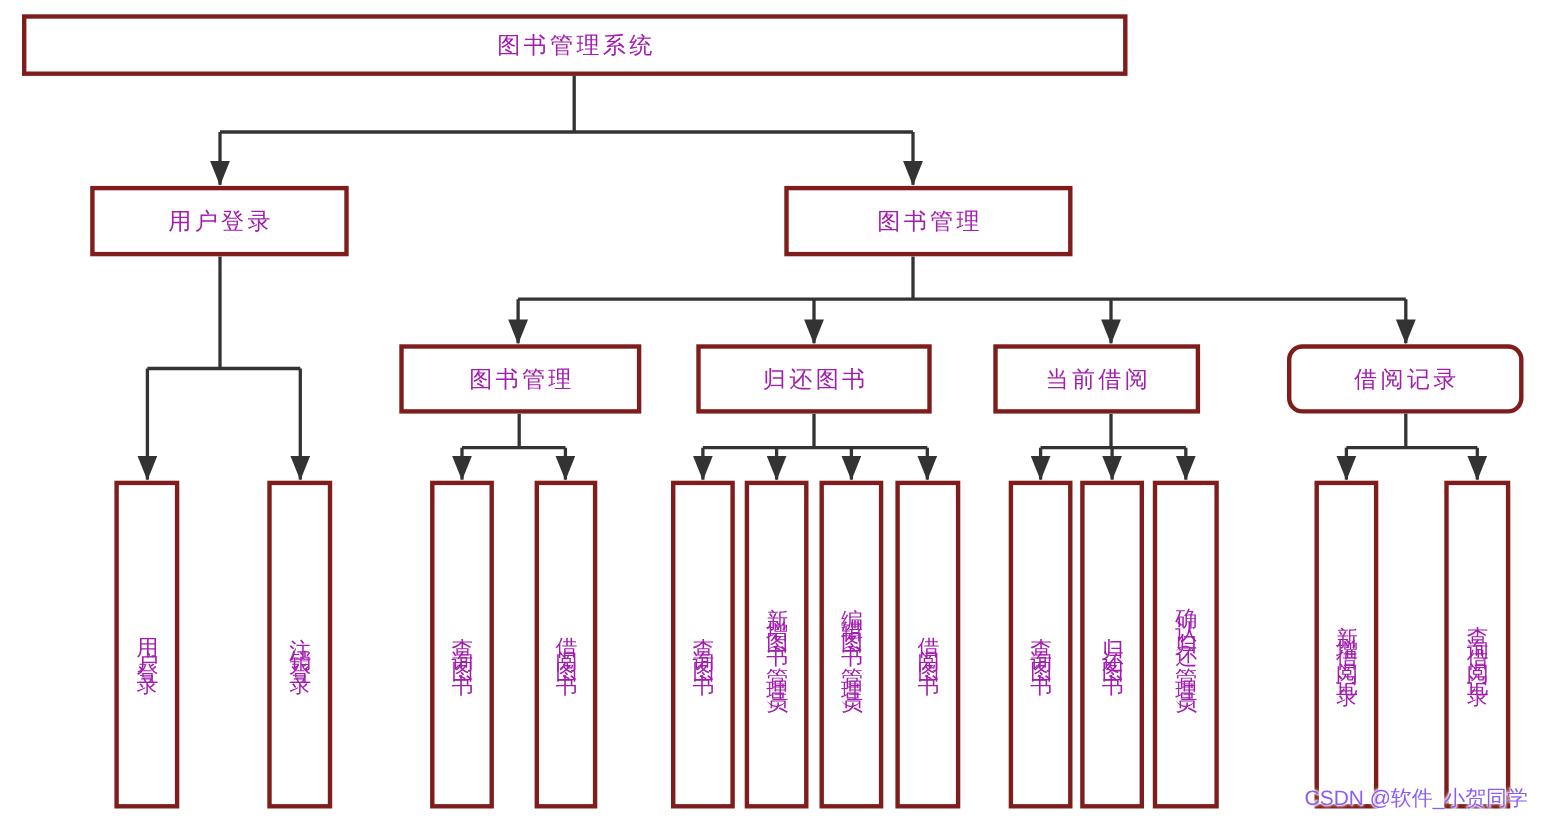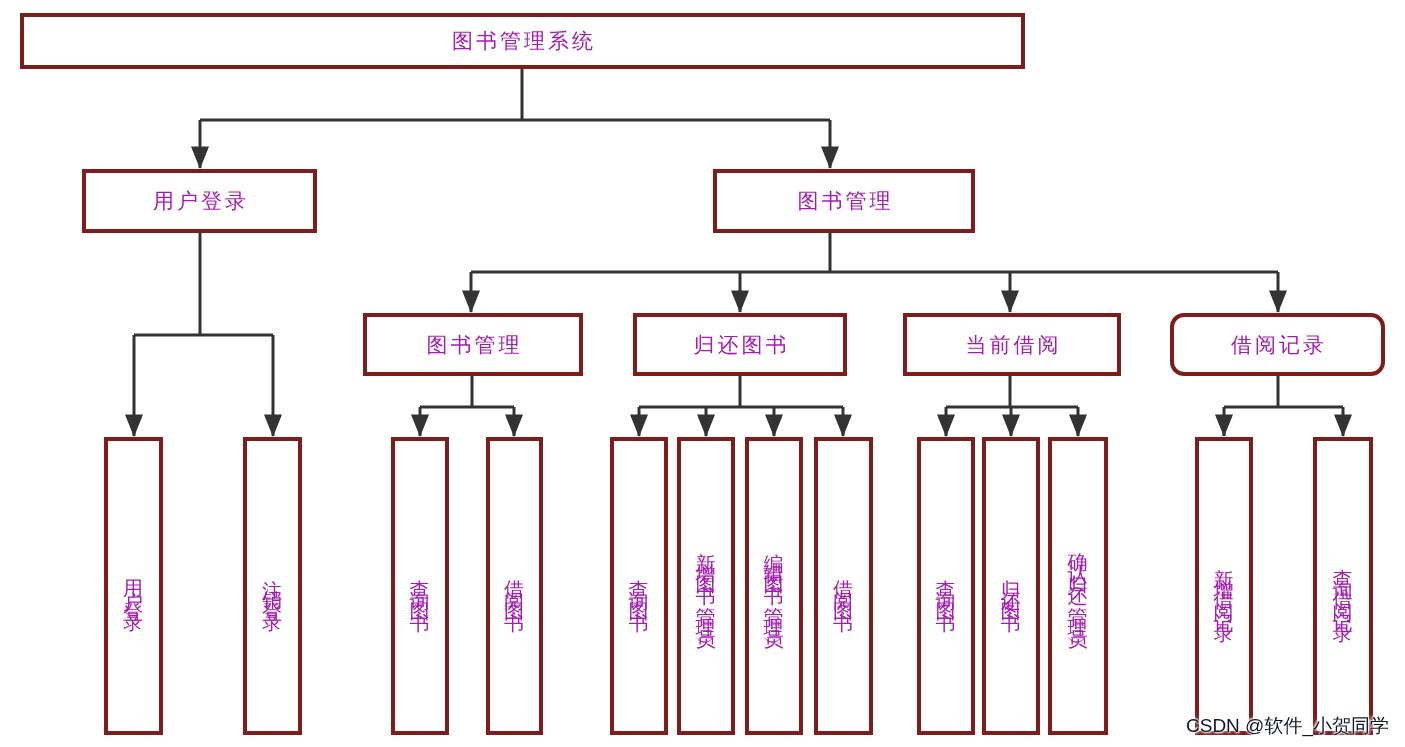--- a/index.html
+++ b/index.html
@@ -43,21 +43,21 @@
     text-orientation: mixed;
     font-size: 20px;
     letter-spacing: 11px;
     line-height: 1.1;
   }
   .box-root { left: 20px;  top: 13px;  width: 1005px; height: 56px; }
   .box-l2a  { left: 82px;  top: 169px; width: 235px;  height: 64px; }
   .box-l2b  { left: 713px; top: 169px; width: 262px;  height: 64px; }
   .box-l3a  { left: 363px; top: 313px; width: 220px;  height: 63px; }
   .box-l3b  { left: 633px; top: 313px; width: 214px;  height: 63px; }
-  .box-l3c  { left: 903px; top: 313px; width: 218px;  height: 63px; }
+  .box-l3c  { left: 903px; top: 313px; width: 188px;  height: 63px; }
   .box-l3d  { left: 1170px; top: 313px; width: 215px; height: 63px; border-radius: 14px; }
   .leaf { top: 437px; height: 298px; }
   .lf1  { left: 104px;  width: 59px; }
   .lf2  { left: 243px;  width: 59px; }
   .lf3  { left: 391px;  width: 58px; }
   .lf4  { left: 486px;  width: 57px; }
   .lf5  { left: 610px;  width: 58px; }
   .lf6  { left: 677px;  width: 58px; }
   .lf7  { left: 745px;  width: 58px; }
   .lf8  { left: 814px;  width: 59px; }
@@ -152,15 +152,15 @@
   <div class="box v-box leaf lf7">编辑图书（管理员）</div>
   <div class="box v-box leaf lf8">借阅图书</div>
 
   <div class="box v-box leaf lf9">查询图书</div>
   <div class="box v-box leaf lf10">归还图书</div>
   <div class="box v-box leaf lf11">确认归还（管理员）</div>
 
   <div class="box v-box leaf lf12">新增借阅记录</div>
   <div class="box v-box leaf lf13">查询借阅记录</div>
 
-  <div class="watermark" style="color: #0f172a;">CSDN @软件_小贺同学</div>
+  <div class="watermark" style="color: #8b5cf6;">CSDN @软件_小贺同学</div>
 
 </div>
 
 </body></html>

